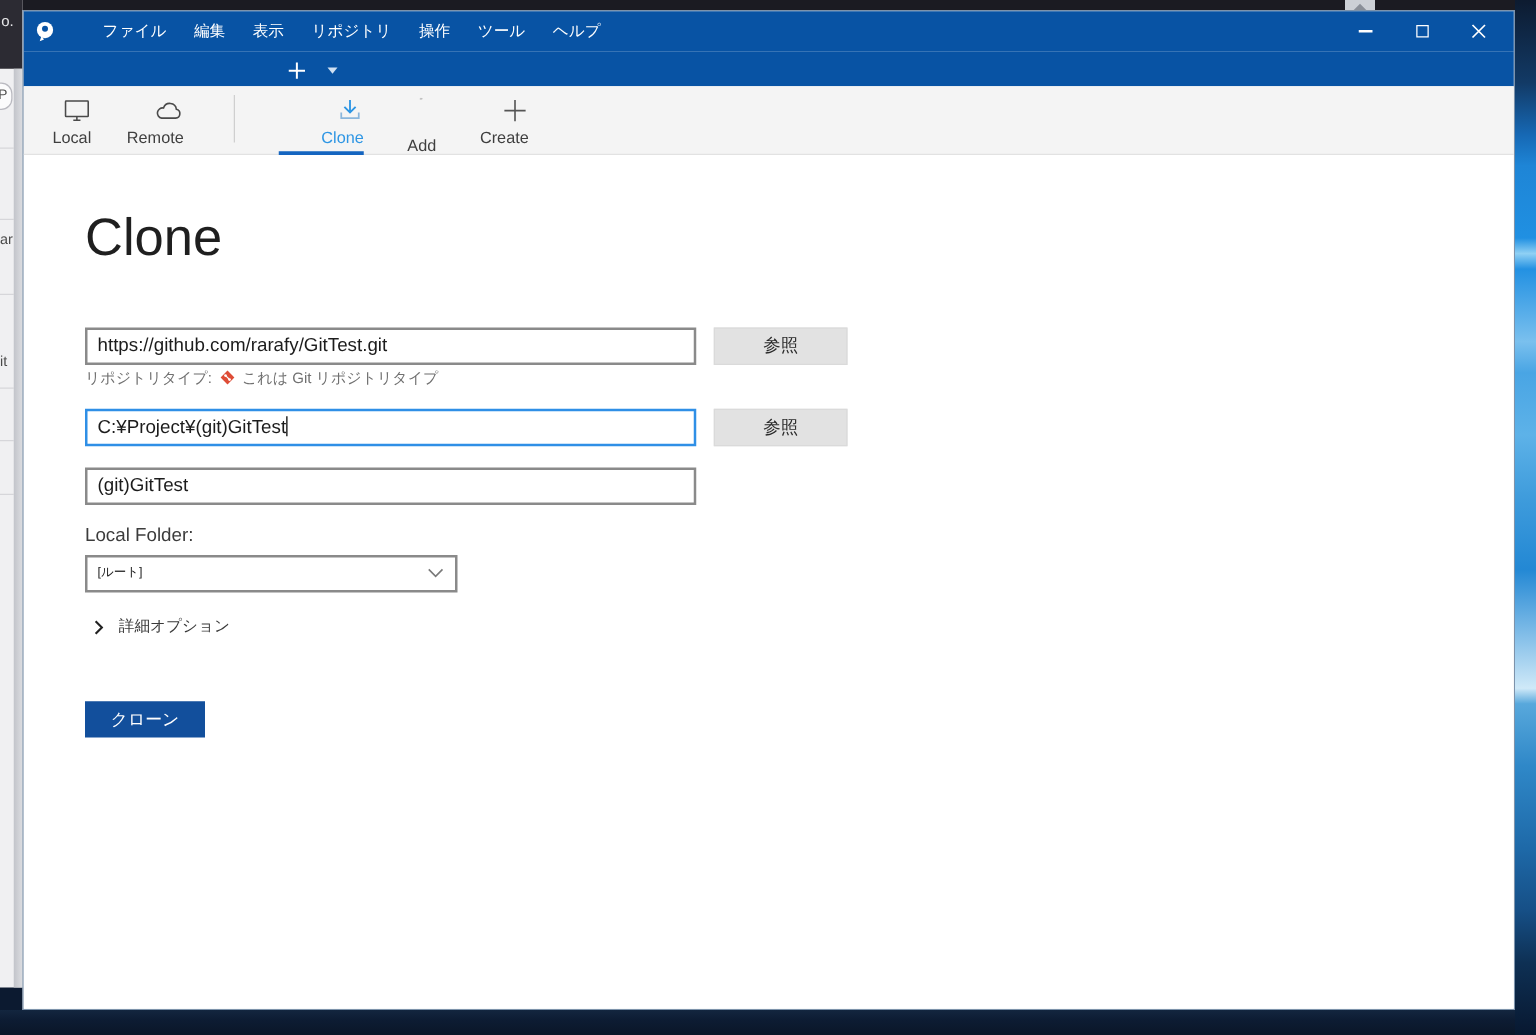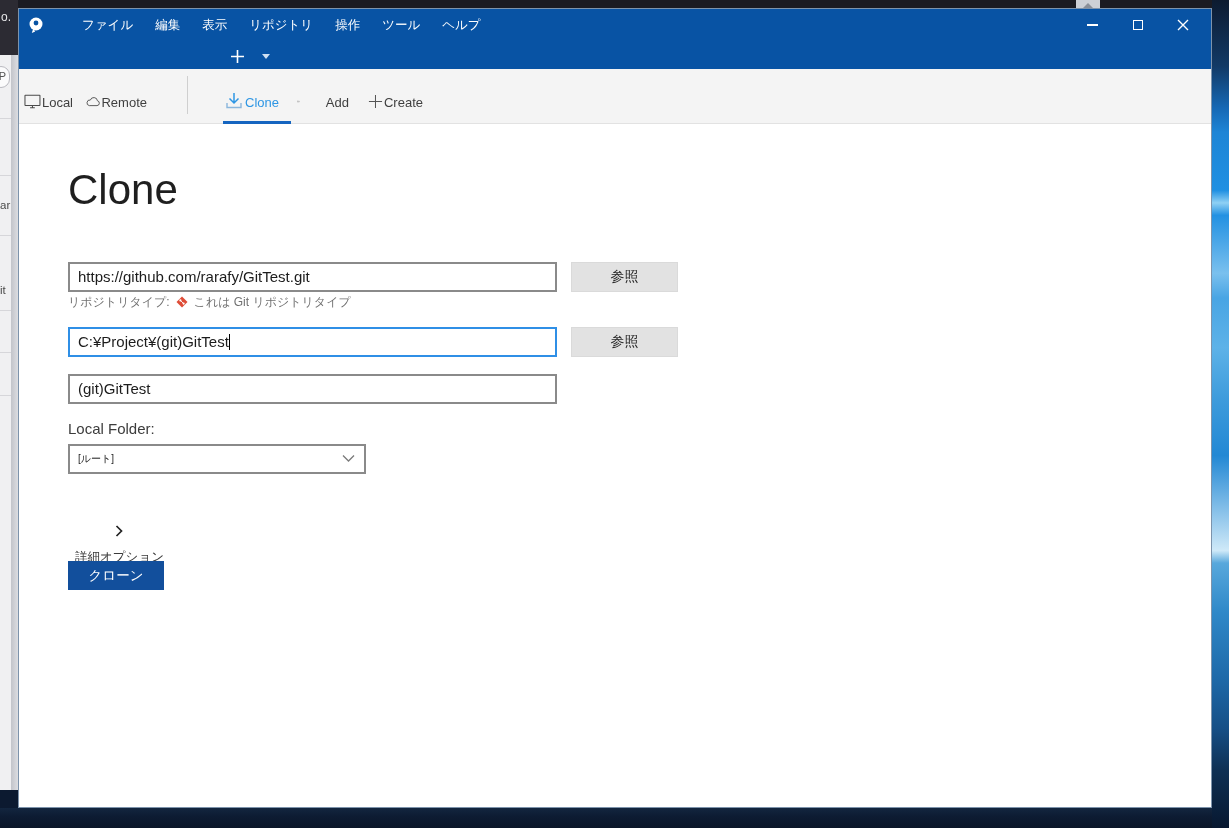--- a/index.html
+++ b/index.html
@@ -64,21 +64,21 @@
     position:absolute; left:4px; top:2px; width:200px; height:26px; background:#f2f2f2;
     display:flex; align-items:center;
   }
   .tab-label { font-size:13px; color:#1a1a1a; padding-left:15px; flex:1; }
   .tab-close { width:26px; height:26px; display:flex; align-items:center; justify-content:center; margin-right:4px; }
   .newtab-plus { position:absolute; left:206px; top:2px; width:24px; height:26px; display:flex; align-items:center; justify-content:center; }
   .tab-list-caret { position:absolute; left:238px; top:2px; width:18px; height:26px; display:flex; align-items:center; justify-content:center; }
   .caret-tri { width:0; height:0; border-left:4.5px solid transparent; border-right:4.5px solid transparent; border-top:5px solid #cfe0f2; }
 
   .toolbar { position:absolute; left:0; top:60px; width:100%; height:55px; background:#f4f4f4; border-bottom:1px solid #e2e2e2; }
-  .tool-btn { position:absolute; top:0; height:55px; display:flex; flex-direction:row; align-items:center; padding-top:9px; }
+  .tool-btn { position:absolute; top:0; height:55px; display:flex; flex-direction:column; align-items:flex-end; padding-top:9px; }
   .tool-btn .t-label { font-size:13px; color:#3f3f3f; margin-top:3px; }
   .tool-btn.active .t-label { color:#2e96e4; }
   .tool-sep { position:absolute; left:168px; top:7px; width:1px; height:38px; background:#cfcfcf; }
   .clone-underline { position:absolute; left:204px; bottom:-1px; width:68px; height:3px; background:#1565c0; }
 
   
   .content { position:absolute; left:0; top:115px; width:1192px; height:683px; background:#fff; }
   .page-title { position:absolute; left:49px; top:42px; font-size:42px; font-weight:300; color:#1f1f1f; letter-spacing:0; }
   .subtitle { position:absolute; left:55px; top:101px; font-size:15px; color:#565656; }
   .subtitle a { color:#0f62ad; text-decoration:none; }
@@ -102,21 +102,21 @@
   .repo-type-row .rt-label, .repo-type-row .rt-msg { font-size:12px; color:#707070; }
 
   .local-folder-label { position:absolute; left:49px; top:296px; font-size:15px; color:#3c3c3c; }
   .folder-select {
     position:absolute; left:49px; top:320px; width:298px; height:30px;
     border:2px solid #8a8a8a; background:#fff;
     font-size:10px; color:#1c1c1c; line-height:26px; padding-left:8px;
   }
   .folder-select .chev { position:absolute; right:9px; top:8px; }
 
-  .advanced-row { position:absolute; left:56px; top:401px; display:flex; align-items:center; gap:12px;flex-direction:column; }
+  .advanced-row { position:absolute; left:56px; top:369px; display:flex; align-items:center; gap:12px; }
   .advanced-row .adv-label { font-size:12.5px; color:#3a3a3a; }
 
   .primary-btn {
     position:absolute; left:49px; top:437px; width:96px; height:29px;
     background:#124f9c; color:#ffffff; font-size:13.5px;
     display:flex; align-items:center; justify-content:center; border:none;font-family:Liberation Serif, serif;
   }
 </style>
 </head>
 <body>
@@ -129,21 +129,21 @@
   <div class="tri"></div>
 </div>
 
 <div class="bg-window-left">
   <div class="dark-head">
     <span class="frag-o">o.</span>
   </div>
   <div class="pill-p">P</div>
   <div class="line" style="top:118px"></div>
   <div class="line" style="top:175px"></div>
-  <span class="frag-text" style="top:199px">ar</span>
+  <span class="frag-text" style="top:186px">ar</span>
   <div class="line" style="top:235px"></div>
   <span class="frag-text" style="top:284px">it</span>
   <div class="line" style="top:310px"></div>
   <div class="line" style="top:352px"></div>
   <div class="line" style="top:395px"></div>
   <div class="shadow-col"></div>
 </div>
 
 <div class="app-window">
 

